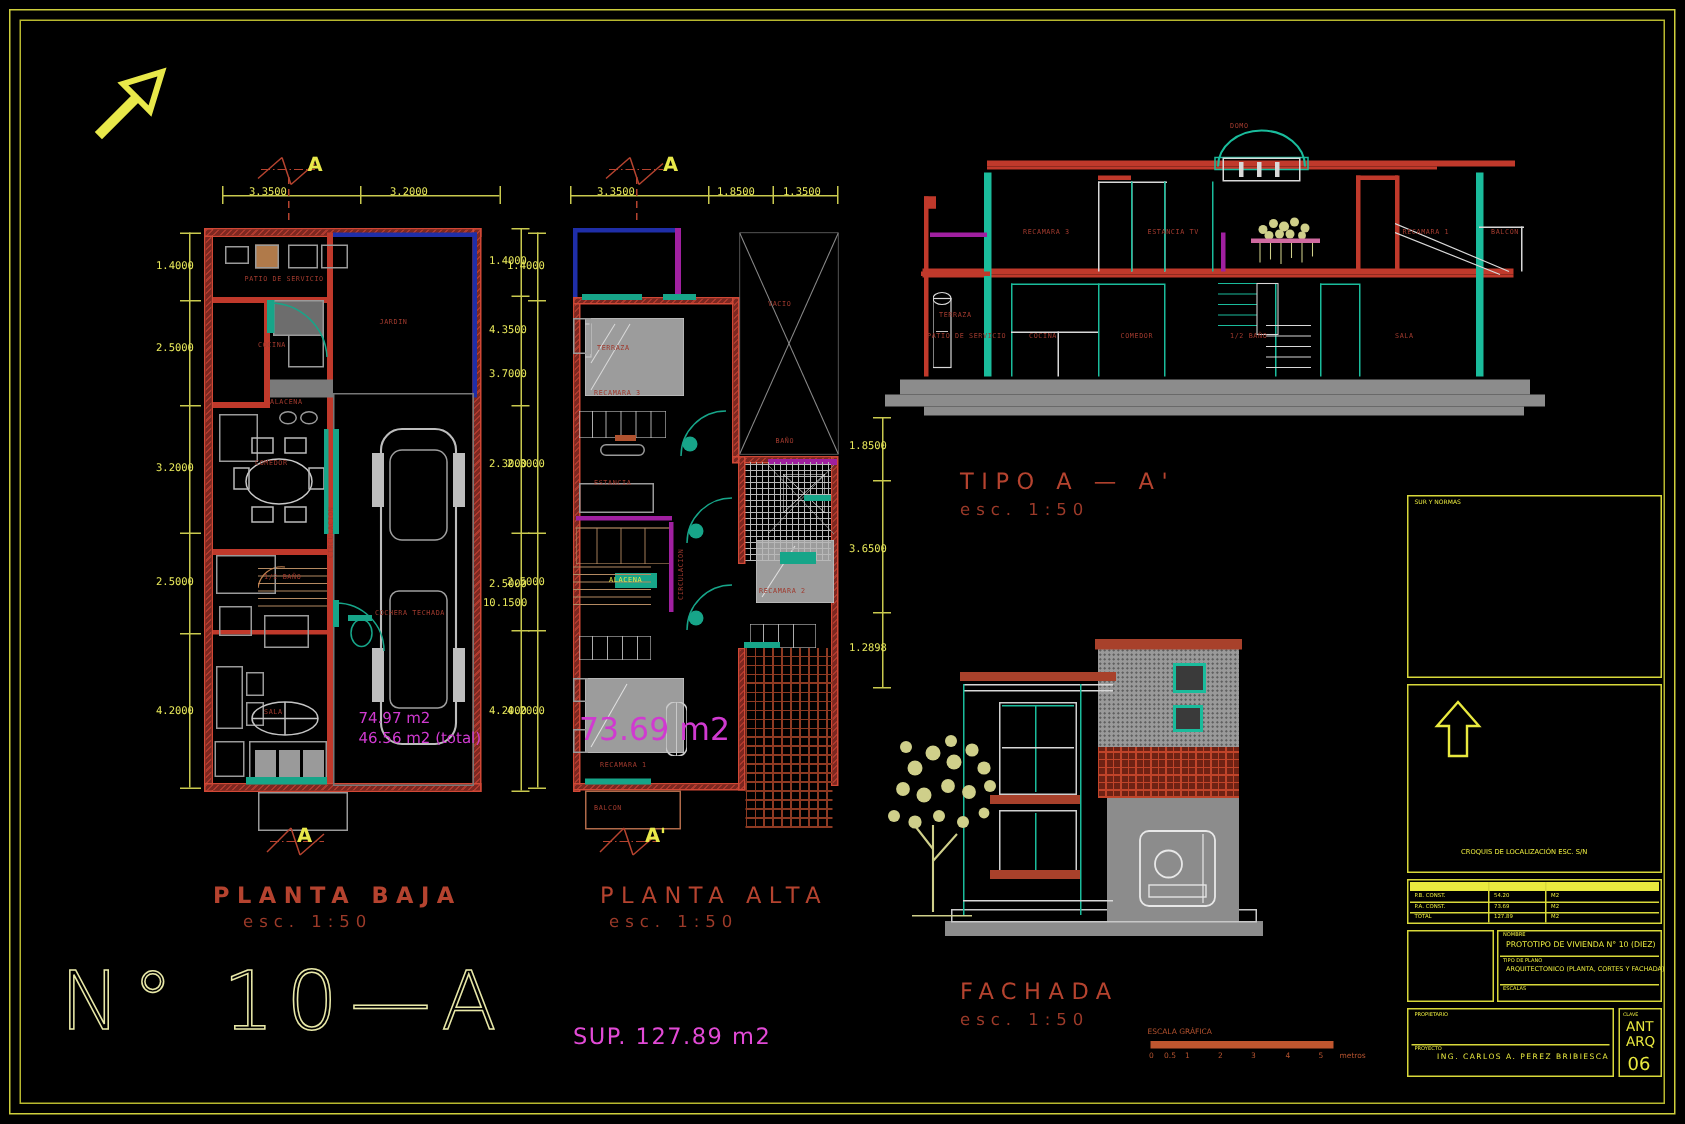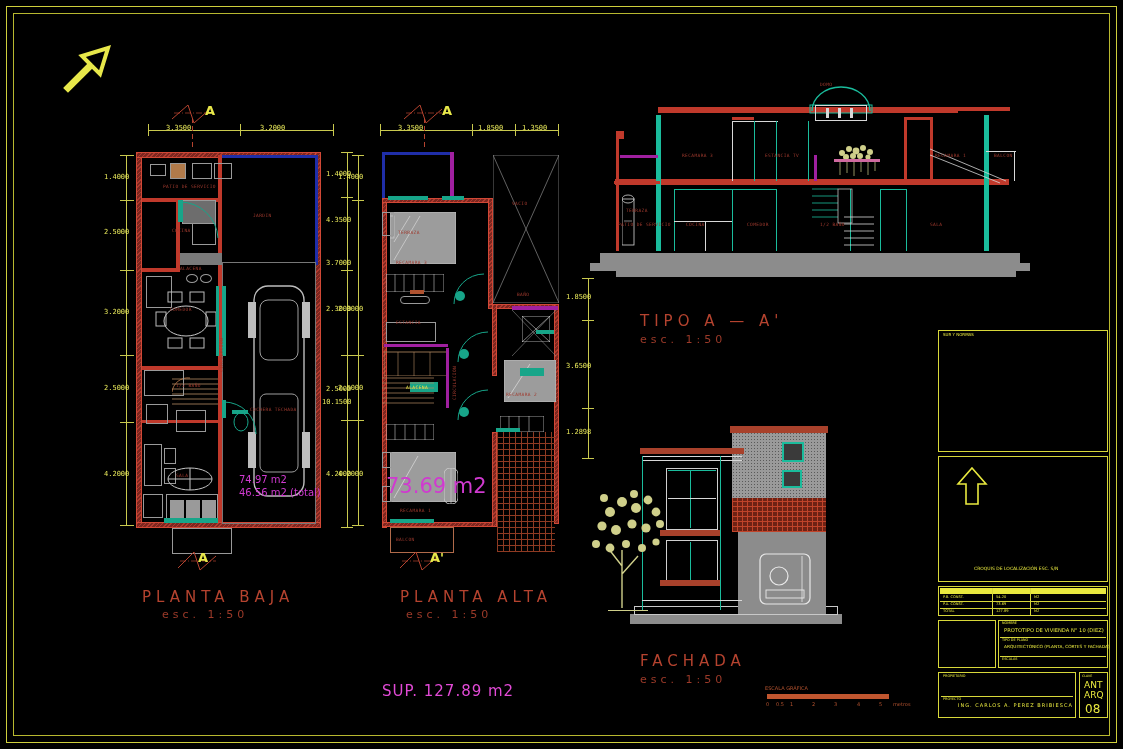--- a/index.html
+++ b/index.html
@@ -118,21 +118,21 @@
 
     <div class="dimline" style="left:347px;top:152px;width:1px;height:375px;"></div>
     <div class="dimline" style="left:341px;top:152px;width:12px;height:1px;"></div>
     <div class="dimline" style="left:341px;top:197px;width:12px;height:1px;"></div>
     <div class="dimline" style="left:341px;top:270px;width:12px;height:1px;"></div>
     <div class="dimline" style="left:341px;top:355px;width:12px;height:1px;"></div>
     <div class="dimline" style="left:341px;top:420px;width:12px;height:1px;"></div>
     <div class="dimline" style="left:341px;top:527px;width:12px;height:1px;"></div>
     <div class="dim" style="left:326px;top:170px;">1.4000</div>
     <div class="dim" style="left:326px;top:216px;">4.3500</div>
-    <div class="dim" style="left:326px;top:245px;margin-top:14px;">3.7000</div>
+    <div class="dim" style="left:326px;top:245px;">3.7000</div>
     <div class="dim" style="left:326px;top:305px;">2.3000</div>
     <div class="dim" style="left:326px;top:385px;">2.5000</div>
     <div class="dim" style="left:322px;top:398px;">10.1500</div>
     <div class="dim" style="left:326px;top:470px;">4.2000</div>
 
     <div class="wallhatch" style="left:136px;top:152px;width:6px;height:376px;"></div>
     <div class="wallhatch" style="left:136px;top:152px;width:185px;height:6px;"></div>
     <div class="wallhatch" style="left:315px;top:152px;width:6px;height:376px;"></div>
     <div class="wallhatch" style="left:136px;top:522px;width:185px;height:6px;"></div>
 
@@ -238,21 +238,21 @@
 
     <div class="areatxt" style="left:239px;top:474px;">74.97 m2</div>
     <div class="areatxt" style="left:239px;top:487px;">46.56 m2 (total)</div>
 
     <svg class="abs" style="left:176px;top:548px;" width="46" height="26">
       <path d="M2 20 L18 4 M18 4 L24 22 M24 22 L40 8" stroke="#b5432f" stroke-width="1" fill="none"></path>
       <path d="M4 13 L40 13" stroke="#b5432f" stroke-width="0.7" stroke-dasharray="6 2 1 2"></path>
     </svg>
     <div class="secA" style="left:198px;top:550px;">A</div>
 
-    <div class="plantitle" style="left:142px;top:588px;">PLANTA  BAJA</div>
+    <div class="plantitle" style="left:142px;top:588px;font-weight:bold;">PLANTA  BAJA</div>
     <div class="plansub" style="left:162px;top:608px;">esc.  1:50</div>
   </div>
 
   <div class="abs" style="left:360px;top:0;width:240px;height:620px;">
 
     <svg class="abs" style="left:42px;top:103px;" width="46" height="26">
       <path d="M2 16 L18 2 M18 2 L24 20 M24 20 L40 6" stroke="#b5432f" stroke-width="1" fill="none"></path>
       <path d="M4 10 L40 10" stroke="#b5432f" stroke-width="0.7" stroke-dasharray="6 2 1 2"></path>
     </svg>
     <div class="secA" style="left:82px;top:103px;">A</div>
@@ -444,20 +444,21 @@
       <path d="M4 13 L40 13" stroke="#b5432f" stroke-width="0.7" stroke-dasharray="6 2 1 2"></path>
     </svg>
     <div class="secA" style="left:70px;top:550px;">A'</div>
 
     <div class="plantitle" style="left:40px;top:588px;">PLANTA  ALTA</div>
     <div class="plansub" style="left:46px;top:608px;">esc.  1:50</div>
   </div>
 
   <div class="supnum" style="left:382px;top:682px;">SUP. 127.89 m2</div>
 
+  <div class="bignum" style="left:40px;top:636px;">N°  10—A</div>
 
   <div class="abs" style="left:590px;top:85px;width:440px;height:230px;">
 
     <div class="grayfill" style="left:10px;top:168px;width:420px;height:10px;"></div>
     <div class="grayfill" style="left:0px;top:178px;width:440px;height:8px;"></div>
     <div class="grayfill" style="left:26px;top:186px;width:400px;height:6px;"></div>
 
     <div class="redline" style="left:25px;top:94px;width:394px;height:4px;"></div>
     <div class="redline" style="left:25px;top:98px;width:394px;height:2px;"></div>
 
@@ -701,16 +702,16 @@
     <div class="tb" style="left:4px;top:346px;width:138px;height:46px;"></div>
     <div class="tbt" style="left:9px;top:348px;font-size:3.4px;">PROPIETARIO</div>
     <div class="tbline" style="left:7px;top:370px;width:132px;height:0.8px;"></div>
     <div class="tbt" style="left:9px;top:371px;font-size:3.4px;">PROYECTO</div>
     <div class="tbt" style="left:24px;top:376px;font-size:5px;letter-spacing:1px;">ING. CARLOS A. PEREZ BRIBIESCA</div>
 
     <div class="tb" style="left:145px;top:346px;width:29px;height:46px;"></div>
     <div class="tbt" style="left:148px;top:348px;font-size:3.2px;">CLAVE</div>
     <div class="tbt" style="left:150px;top:354px;font-size:9px;">ANT</div>
     <div class="tbt" style="left:150px;top:364px;font-size:9px;">ARQ</div>
-    <div class="tbt" style="left:151px;top:376px;font-size:12px;">08</div>
+    <div class="tbt" style="left:151px;top:376px;font-size:12px;">06</div>
   </div>
 
 </div>
 
 </body></html>

